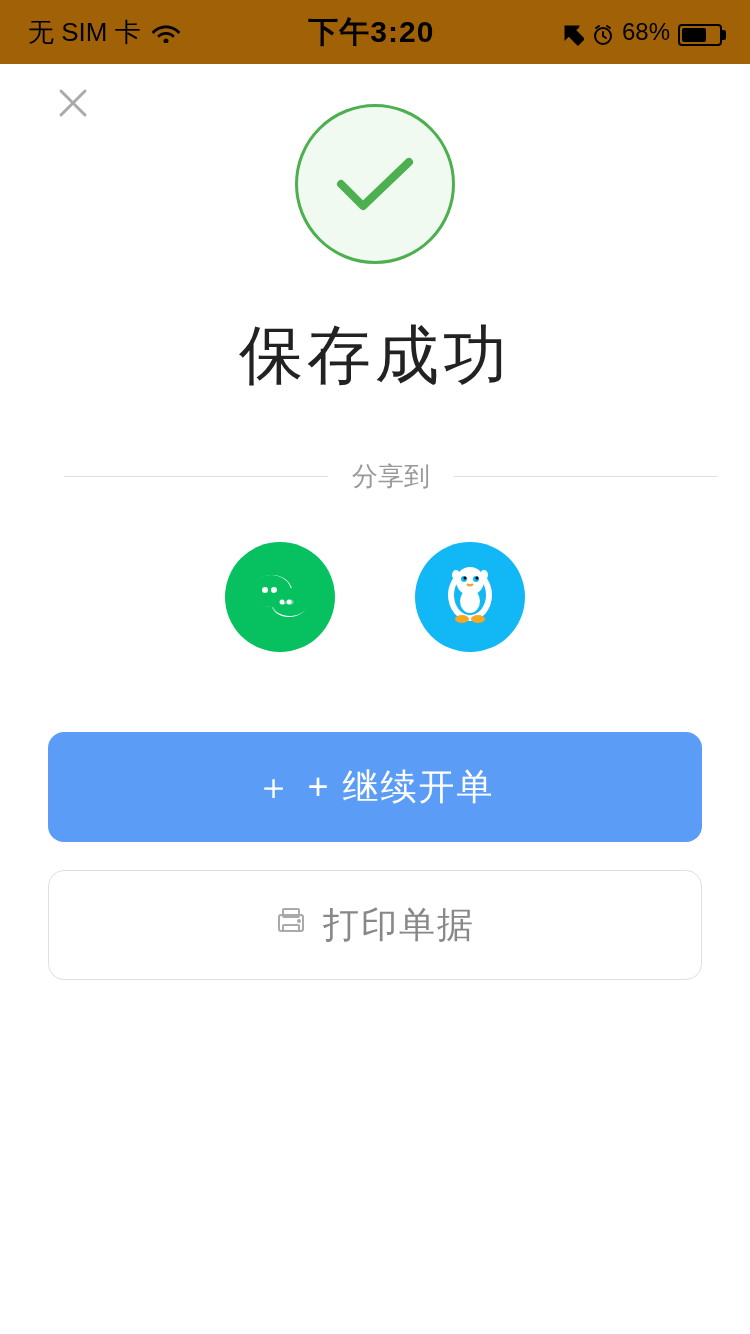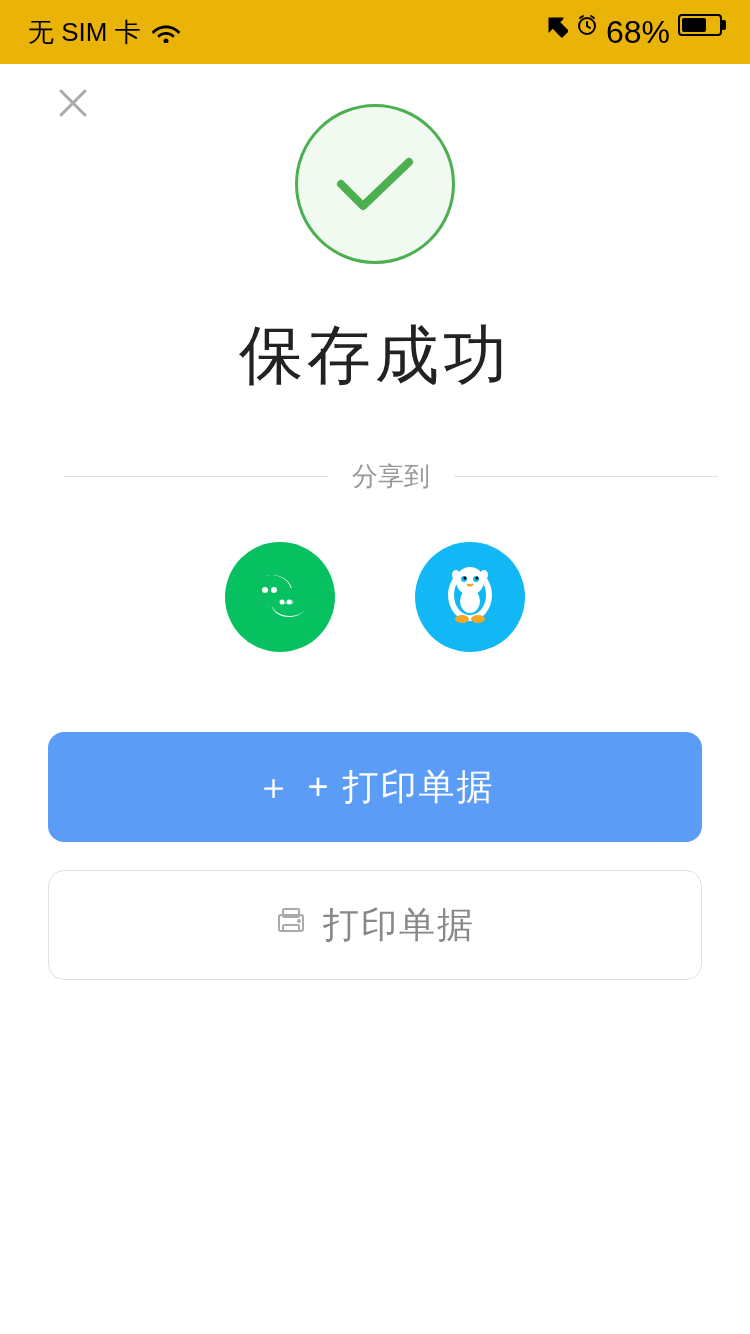--- a/index.html
+++ b/index.html
@@ -15,21 +15,21 @@
     }
 
     
     .status-bar {
       width: 100%;
       height: 64px;
       display: flex;
       align-items: center;
       justify-content: space-between;
       padding: 0 28px;
-      background: #eab308;
+      background: #a16207;
     }
 
     .status-left {
       display: flex;
       align-items: center;
       gap: 10px;
       font-size: 26px;
       font-weight: 500;
       color: #000;
     }
@@ -42,23 +42,23 @@
 
     .status-center {
       font-size: 30px;
       font-weight: 600;
       color: #000;
       letter-spacing: 1px;
     }
 
     .status-right {
       display: flex;
-      align-items: flex-start;
+      align-items: flex-end;
       gap: 8px;
-      font-size: 32px;
+      font-size: 24px;
       font-weight: 500;
       color: #000;
     }
 
     .battery-icon {
       width: 44px;
       height: 22px;
       border: 2px solid #000;
       border-radius: 4px;
       position: relative;
@@ -249,20 +249,21 @@
 
 <div class="status-bar">
   <div class="status-left">
     <span>无 SIM 卡</span>
     <svg class="wifi-icon" viewBox="0 0 30 22" fill="none">
       <path d="M15 17.5 C13.6 17.5 12.5 18.6 12.5 20 C12.5 21.4 13.6 22.5 15 22.5 C16.4 22.5 17.5 21.4 17.5 20 C17.5 18.6 16.4 17.5 15 17.5Z" fill="#000"></path>
       <path d="M15 11 C11.5 11 8.4 12.5 6.2 14.8 L8.1 16.7 C9.8 14.9 12.3 13.8 15 13.8 C17.7 13.8 20.2 14.9 21.9 16.7 L23.8 14.8 C21.6 12.5 18.5 11 15 11Z" fill="#000"></path>
       <path d="M15 4.5 C9.3 4.5 4.2 7 0.7 11 L2.6 12.9 C5.6 9.4 10 7.2 15 7.2 C20 7.2 24.4 9.4 27.4 12.9 L29.3 11 C25.8 7 20.7 4.5 15 4.5Z" fill="#000"></path>
     </svg>
   </div>
+  <div class="status-center">下午3:20</div>
   <div class="status-right">
 
     <svg width="22" height="24" viewBox="0 0 22 24" fill="none">
       <path d="M11 0 L22 11 L16 11 L16 24 L6 24 L6 11 L0 11 Z" fill="#000" transform="rotate(-45 11 12)"></path>
       <polygon points="11,1 22,12 16,12 16,23 6,23 6,12 0,12" fill="#000" transform="rotate(-40 11 12) scale(0.85) translate(2, 1)"></polygon>
     </svg>
 
     <svg width="22" height="22" viewBox="0 0 22 22" fill="none">
       <circle cx="11" cy="12" r="8" stroke="#000" stroke-width="2" fill="none"></circle>
       <line x1="11" y1="8" x2="11" y2="12" stroke="#000" stroke-width="2" stroke-linecap="round"></line>
@@ -347,21 +348,21 @@
         <ellipse cx="16" cy="12" rx="4" ry="5" fill="white"></ellipse>
         <ellipse cx="44" cy="12" rx="4" ry="5" fill="white"></ellipse>
       </svg>
     </div>
   </div>
 
   <div class="actions">
 
     <button class="btn-primary">
       <span class="btn-icon">＋</span>
-      <span class="btn-primary-text">+ 打印单据</span>
+      <span class="btn-primary-text">+ 继续开单</span>
     </button>
 
     <button class="btn-secondary">
       <span class="btn-icon-gray">
         <svg width="32" height="32" viewBox="0 0 32 32" fill="none">
           <rect x="4" y="10" width="24" height="16" rx="2" stroke="#aaa" stroke-width="2" fill="none"></rect>
           <rect x="8" y="4" width="16" height="8" rx="1" stroke="#aaa" stroke-width="2" fill="none"></rect>
           <rect x="8" y="20" width="16" height="6" rx="1" stroke="#aaa" stroke-width="2" fill="none"></rect>
           <circle cx="24" cy="16" r="2" fill="#aaa"></circle>
         </svg>

